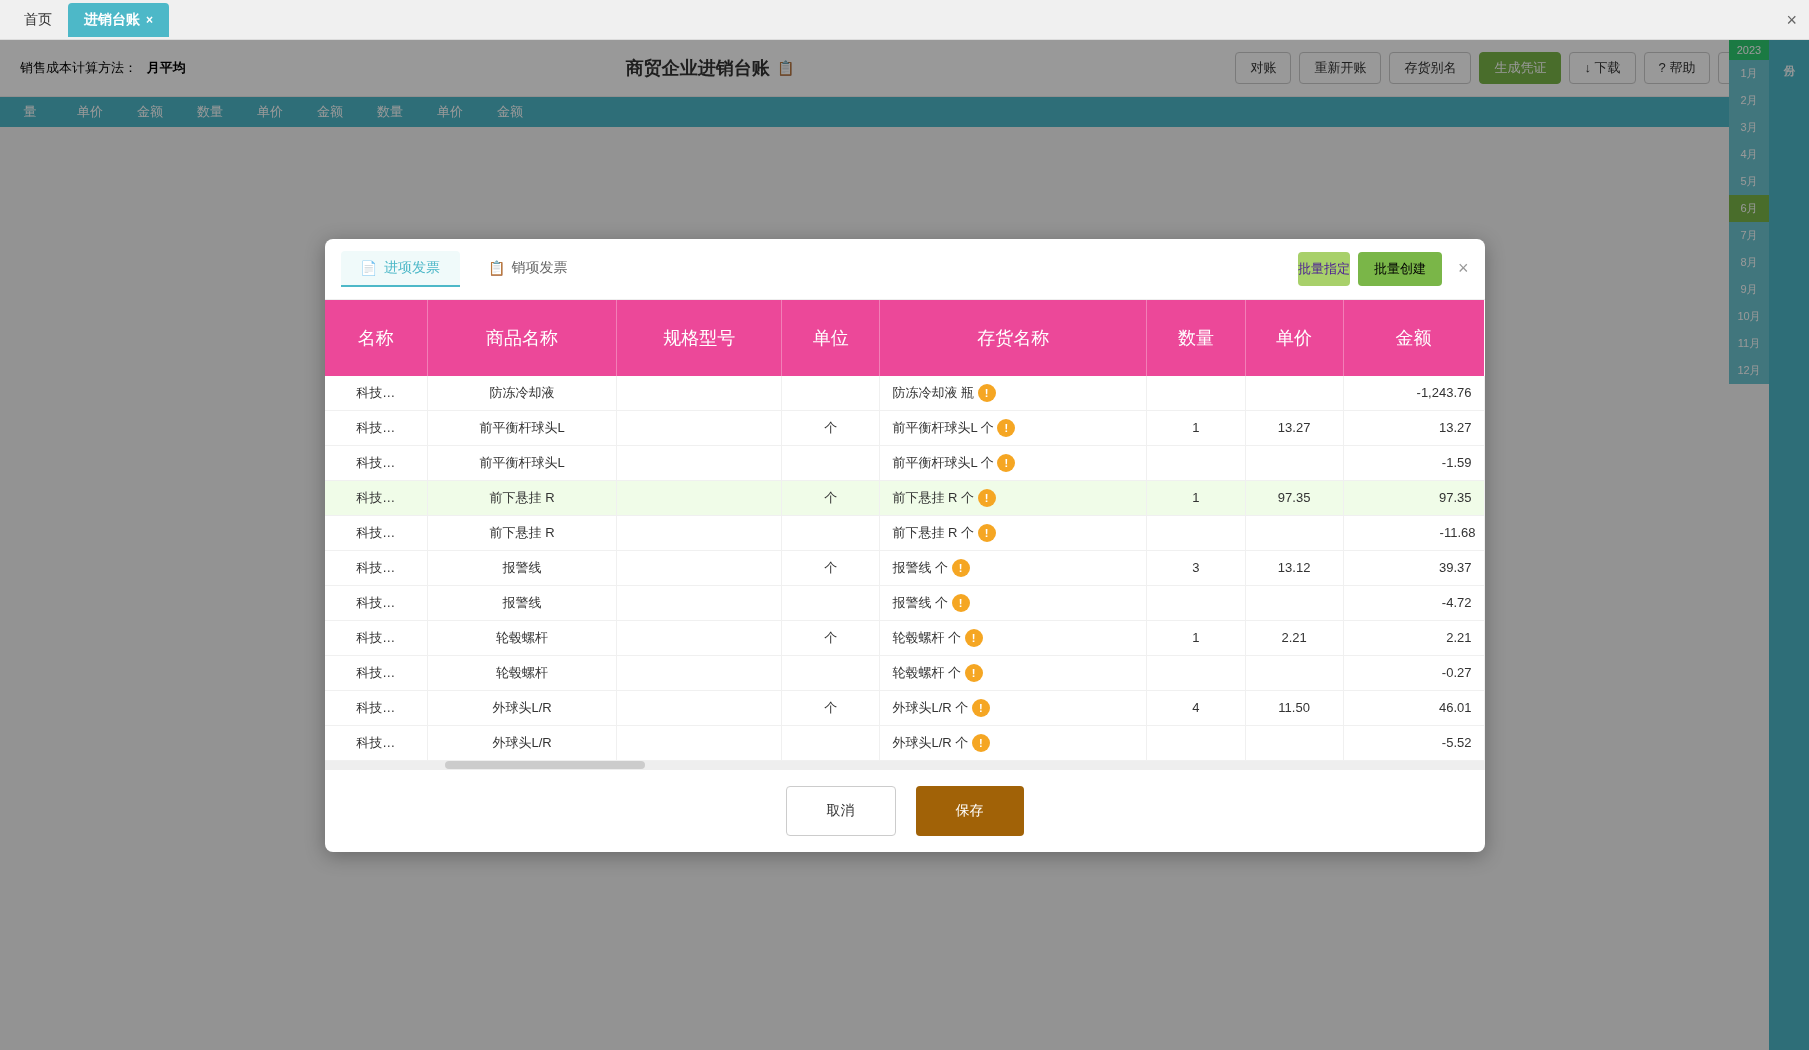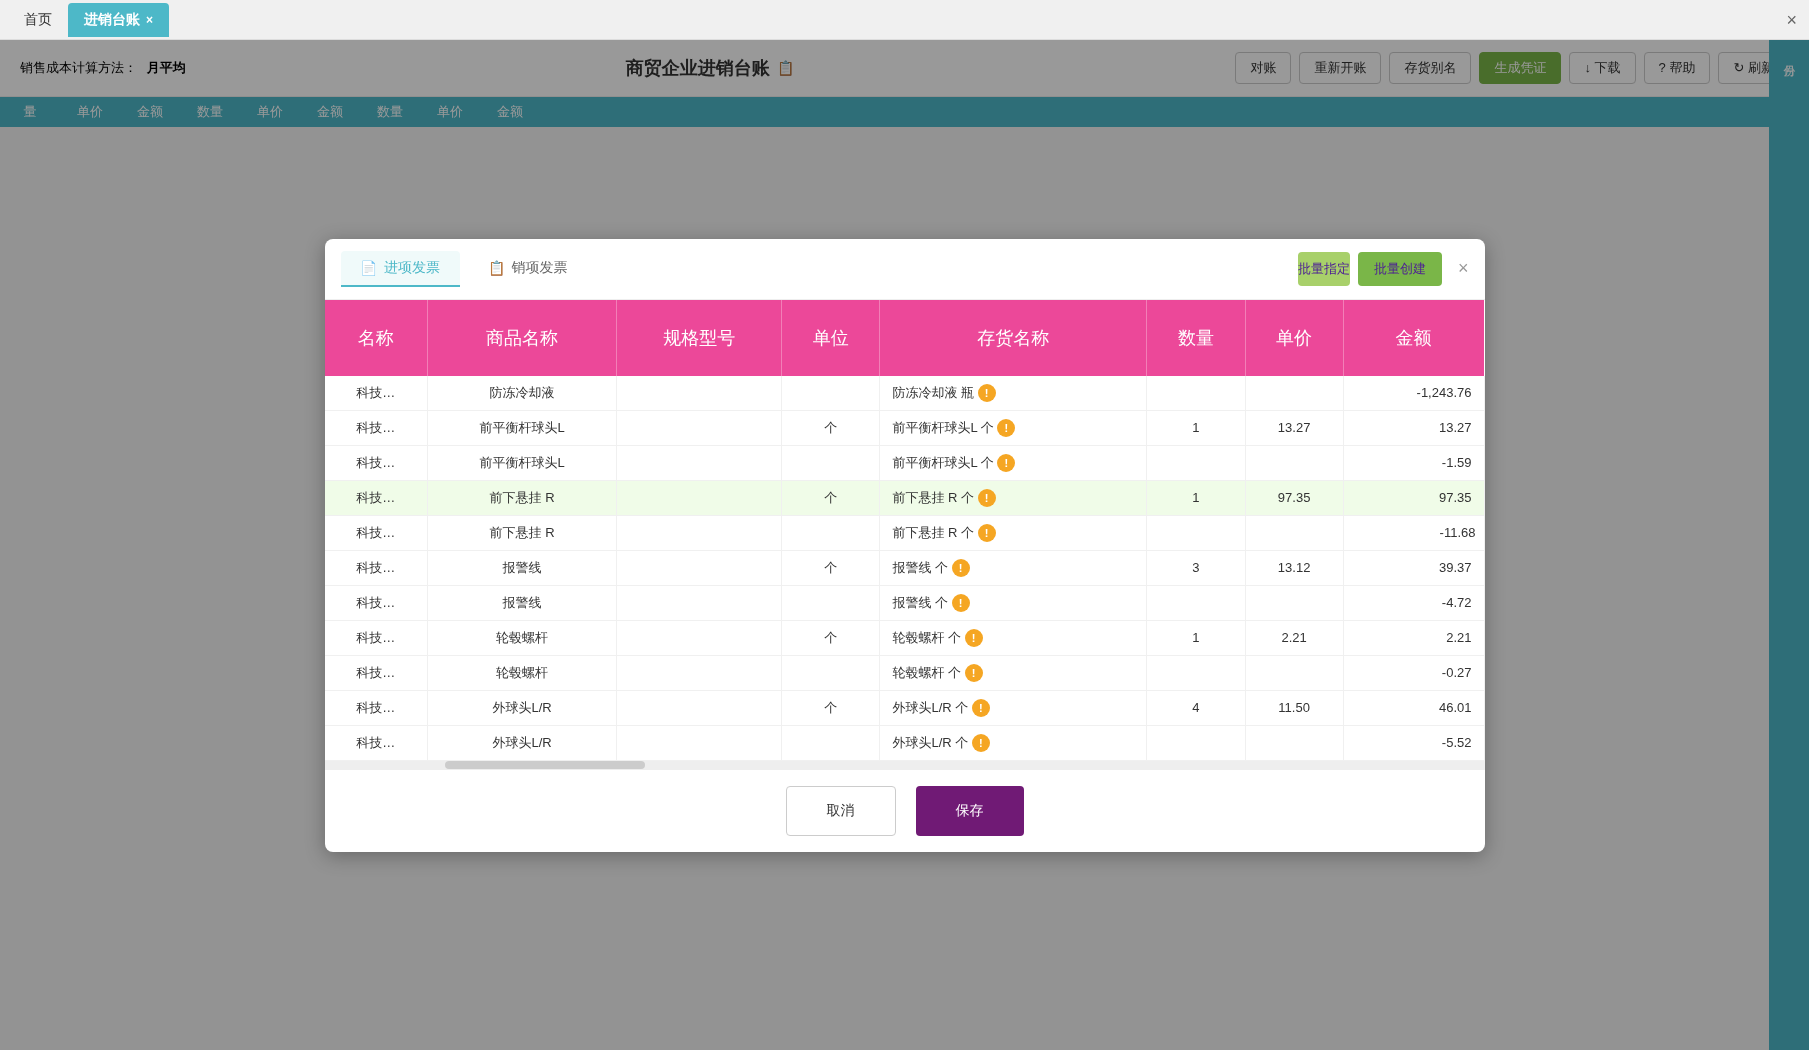--- a/index.html
+++ b/index.html
@@ -31,36 +31,36 @@
     
     .right-sidebar { position: absolute; right: 0; top: 0; width: 40px; background: #4db8c8; height: 100%; display: flex; flex-direction: column; align-items: center; padding-top: 10px; gap: 2px; }
 
     
     .modal-overlay { position: absolute; top: 0; left: 0; right: 0; bottom: 0; background: rgba(0,0,0,0.4); z-index: 100; display: flex; align-items: center; justify-content: center; }
     .modal { background: white; border-radius: 8px; width: 1160px; max-height: 780px; display: flex; flex-direction: column; box-shadow: 0 4px 20px rgba(0,0,0,0.3); }
     .modal-header { display: flex; align-items: center; padding: 12px 16px; border-bottom: 1px solid #eee; gap: 8px; }
     .modal-tab { padding: 8px 20px; border-radius: 4px 4px 0 0; cursor: pointer; font-size: 14px; color: #666; border-bottom: 2px solid transparent; display: flex; align-items: center; gap: 6px; }
     .modal-tab.active { color: #4db8c8; border-bottom: 2px solid #4db8c8; background: #f0fafa; }
     .modal-actions { margin-left: auto; display: flex; gap: 8px; }
-    .btn-green { background: #7ab648; color: #4c1d95; border: none; padding: 8px 16px; border-radius: 4px; cursor: pointer; font-size: 13px; }
+    .btn-green { background: #7ab648; color: #000000; border: none; padding: 8px 16px; border-radius: 4px; cursor: pointer; font-size: 13px; }
     .btn-light-green { background: #a8d06a; color: #4c1d95; border: none; padding: 8px 0; border-radius: 4px; cursor: pointer; font-size: 13px; }
     .modal-close { color: #999; cursor: pointer; font-size: 18px; margin-left: 8px; }
 
     
     .modal-table-wrap { overflow-y: auto; overflow-x: auto; flex: 1; }
     .modal-table { width: 100%; border-collapse: collapse; min-width: 900px; }
     .modal-table th { background: #ec4899; color: white; padding: 26px 8px; text-align: center; font-weight: normal; font-size: 18px; border-right: 1px solid rgba(255,255,255,0.3); white-space: nowrap; }
     .modal-table td { padding: 8px; text-align: center; border-bottom: 1px solid #f0f0f0; font-size: 13px; color: #333; border-right: 1px solid #f0f0f0; }
     .modal-table tr.highlight { background: #f0fce8; }
     .alert-icon { display: inline-block; width: 18px; height: 18px; background: #f5a623; border-radius: 50%; color: white; font-size: 11px; font-weight: bold; line-height: 18px; text-align: center; }
 
     
     .modal-footer { padding: 16px; display: flex; justify-content: center; gap: 20px; border-top: 1px solid #eee; }
     .btn-cancel { padding: 10px 40px; border-radius: 4px; border: 1px solid #ccc; cursor: pointer; background: white; color: #333; font-size: 14px; }
-    .btn-save { padding: 16px 40px; border-radius: 4px; border: none; cursor: pointer; background: #701a75; color: white; font-size: 14px; }
+    .btn-save { padding: 16px 40px; border-radius: 4px; border: none; cursor: pointer; background: #a16207; color: white; font-size: 14px; }
 
     
     .scroll-bar { height: 8px; background: #eee; margin: 0; position: relative; }
     .scroll-thumb { position: absolute; left: 120px; width: 200px; height: 8px; background: #ccc; border-radius: 4px; }
 
     
     .year-sidebar { position: absolute; right: 40px; top: 0; width: 40px; background: #6dc5d0; display: flex; flex-direction: column; align-items: center; }
     .year-item { color: white; font-size: 11px; padding: 6px 2px; text-align: center; cursor: pointer; width: 100%; }
     .year-item.active { background: #2ecc71; }
   </style>
@@ -120,20 +120,35 @@
       <div>数量</div>
       <div>单价</div>
       <div>金额</div>
     </div>
   </div>
 
   <div class="right-sidebar">
     <div style="writing-mode:vertical-rl; color:white; font-size:12px; padding:6px 0;">月份</div>
   </div>
 
+  <div class="year-sidebar">
+    <div style="color:white; font-size:11px; padding:4px 2px; text-align:center; background:#2ecc71; width:100%;">2023</div>
+    <div class="year-item">1月</div>
+    <div class="year-item">2月</div>
+    <div class="year-item">3月</div>
+    <div class="year-item">4月</div>
+    <div class="year-item">5月</div>
+    <div class="year-item active" style="background:#7ab648;">6月</div>
+    <div class="year-item">7月</div>
+    <div class="year-item">8月</div>
+    <div class="year-item">9月</div>
+    <div class="year-item">10月</div>
+    <div class="year-item">11月</div>
+    <div class="year-item">12月</div>
+  </div>
 
   <div class="modal-overlay">
     <div class="modal">
 
       <div class="modal-header">
         <div class="modal-tab active">
           <span>📄</span>
           <span>进项发票</span>
         </div>
         <div class="modal-tab">

